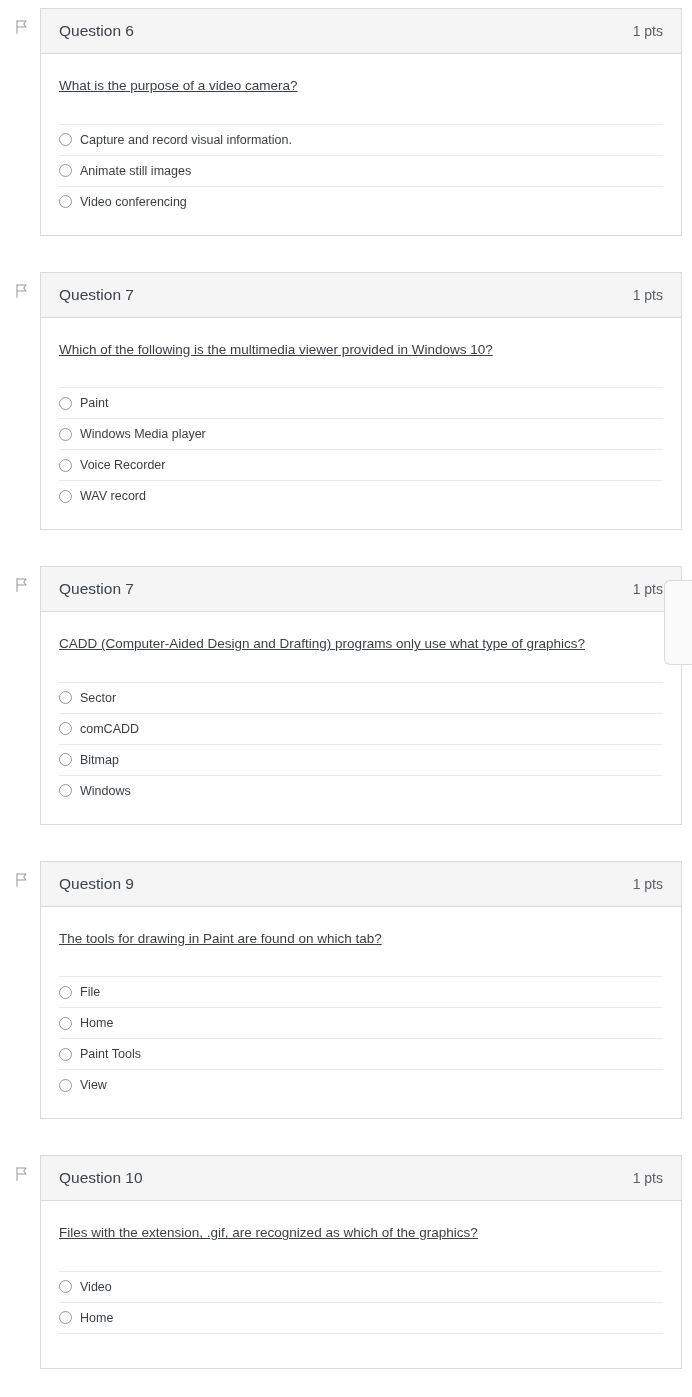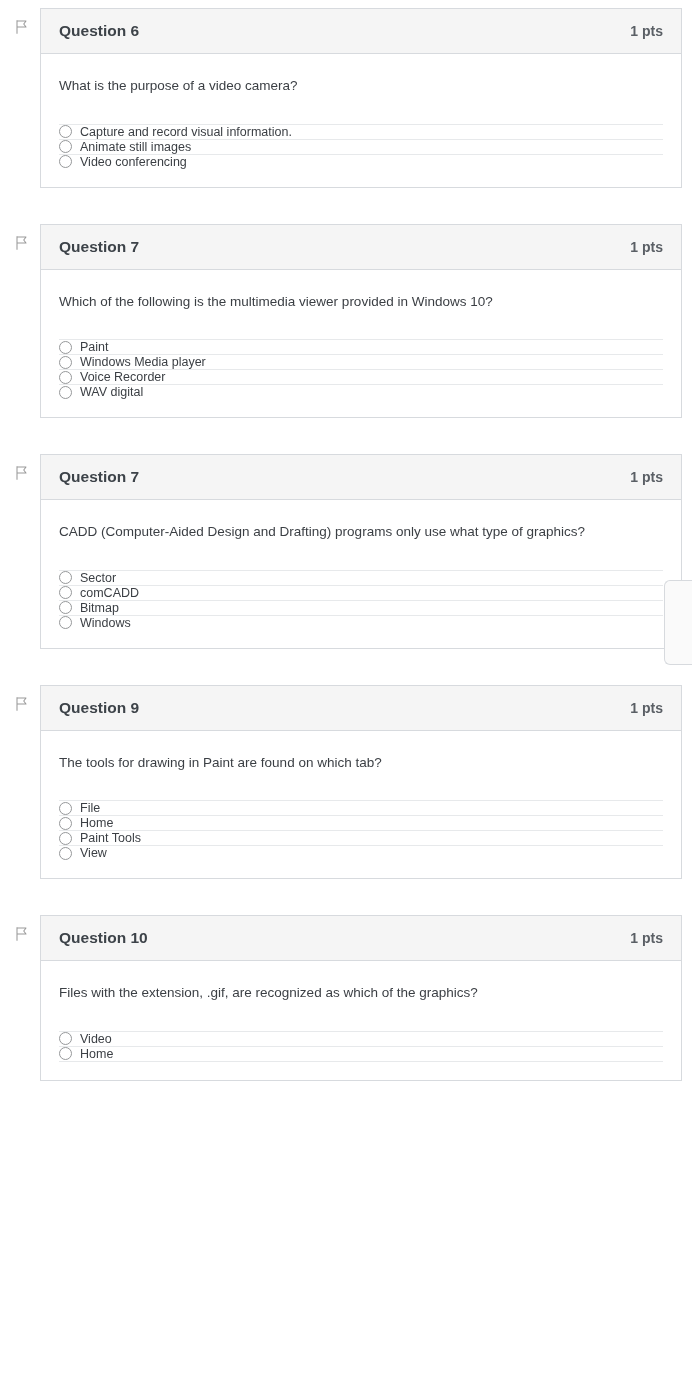--- a/index.html
+++ b/index.html
@@ -36,42 +36,43 @@
     }
     .question-header {
       display: flex;
       justify-content: space-between;
       align-items: center;
       background: #f5f5f5;
       border-bottom: 1px solid #d7dade;
       padding: 13px 18px;
     }
     .question-title {
-      font-weight: 700;
+      font-weight: 400;
       font-size: 15.5px;
       color: #3d4349;
     }
     .question-points {
       font-size: 14px;
       color: #5a5f65;
-      font-weight: 700;
+      font-weight: 400;
     }
     .question-body {
       padding: 22px 18px 18px 18px;
     }
     .question-prompt {
       font-size: 13.5px;
       color: #3b3f44;
       margin-bottom: 28px;
       line-height: 1.45;
+      text-decoration: underline;
     }
     .answer-option {
       display: flex;
       align-items: center;
-      padding: 0 0;
+      padding: 8px 0;
       border-top: 1px solid #e7e9eb;
       cursor: pointer;
     }
     .answer-option:last-child { }
     .radio-circle {
       width: 13px;
       height: 13px;
       border: 1.2px solid #96989a;
       border-radius: 50%;
       margin-right: 8px;
@@ -141,21 +142,21 @@
           <div class="answer-option">
             <span class="radio-circle"></span>
             <span class="answer-text">Windows Media player</span>
           </div>
           <div class="answer-option">
             <span class="radio-circle"></span>
             <span class="answer-text">Voice Recorder</span>
           </div>
           <div class="answer-option">
             <span class="radio-circle"></span>
-            <span class="answer-text">WAV digital</span>
+            <span class="answer-text">WAV record</span>
           </div>
         </div>
       </div>
     </div>
     <div class="question-block">
       <div class="flag-icon"><svg viewBox="0 0 24 24" width="18" height="18">
           <path d="M4 3 L4 21 M4 4 L16 4 L13 8 L16 12 L4 12" stroke="#999" stroke-width="1.4" fill="none" stroke-linejoin="round"></path>
         </svg></div>
       <div class="question-card">
         <div class="question-header">

